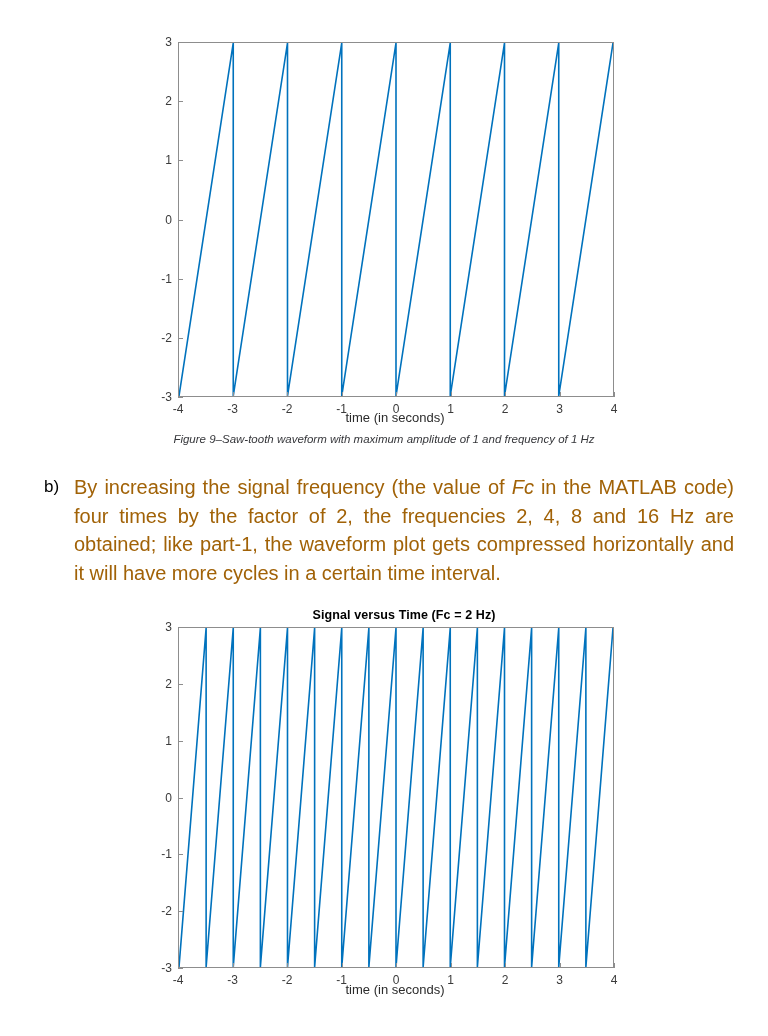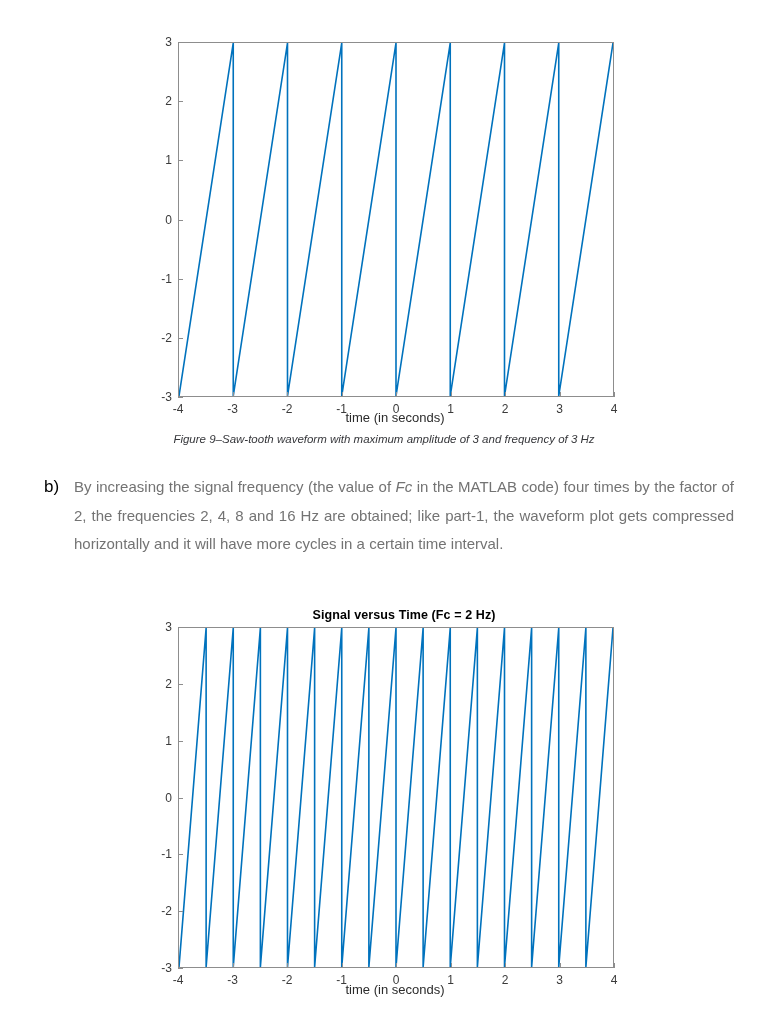--- a/index.html
+++ b/index.html
@@ -131,24 +131,24 @@
   }
   .item-marker {
     flex: 0 0 auto;
     width: 30px;
     font-size: 17px;
     line-height: 28.5px;
     color: #000;
   }
   .item-text {
     flex: 1 1 auto;
-    font-size: 15px;
+    font-size: 20px;
     line-height: 28.5px;
     text-align: justify;
-    color: #737373;
+    color: #a16207;
   }
   .item-text em { font-style: italic; }
 </style>
 </head>
 <body>
 
 <div class="figure-block" id="figure-1">
   <div class="chart-wrap chart-1">
     <div class="plot-box">
       <svg class="plot-svg" id="svg-1" viewBox="0 0 436 355" preserveAspectRatio="none">
@@ -184,21 +184,21 @@
         <div class="tick-label tick-label-x" style="left: 450.5px; top: 388px; width: 40px; margin-left: -20px; transform: none;">1</div>
         <div class="tick tick-x" style="left: 505px; top: 378px;"></div>
         <div class="tick-label tick-label-x" style="left: 505px; top: 388px; width: 40px; margin-left: -20px; transform: none;">2</div>
         <div class="tick tick-x" style="left: 559.5px; top: 378px;"></div>
         <div class="tick-label tick-label-x" style="left: 559.5px; top: 388px; width: 40px; margin-left: -20px; transform: none;">3</div>
         <div class="tick tick-x" style="left: 614px; top: 378px;"></div>
         <div class="tick-label tick-label-x" style="left: 614px; top: 388px; width: 40px; margin-left: -20px; transform: none;">4</div>
       </div>
     <div class="axis-label">time (in seconds)</div>
   </div>
-  <div class="figure-caption">Figure 9–Saw-tooth waveform with maximum amplitude of 3 and frequency of 3 Hz</div>
+  <div class="figure-caption">Figure 9–Saw-tooth waveform with maximum amplitude of 1 and frequency of 1 Hz</div>
 </div>
 
 <div class="body-item">
   <div class="item-marker">b)</div>
   <div class="item-text">
     <span>By increasing the signal frequency (the value of </span><em>Fc</em><span> in the MATLAB code) four times by the factor of 2, the frequencies 2, 4, 8 and 16 Hz are obtained; like part-1, the waveform plot gets compressed horizontally and it will have more cycles in a certain time interval.</span>
   </div>
 </div>
 
 <div class="figure-block" id="figure-2">

